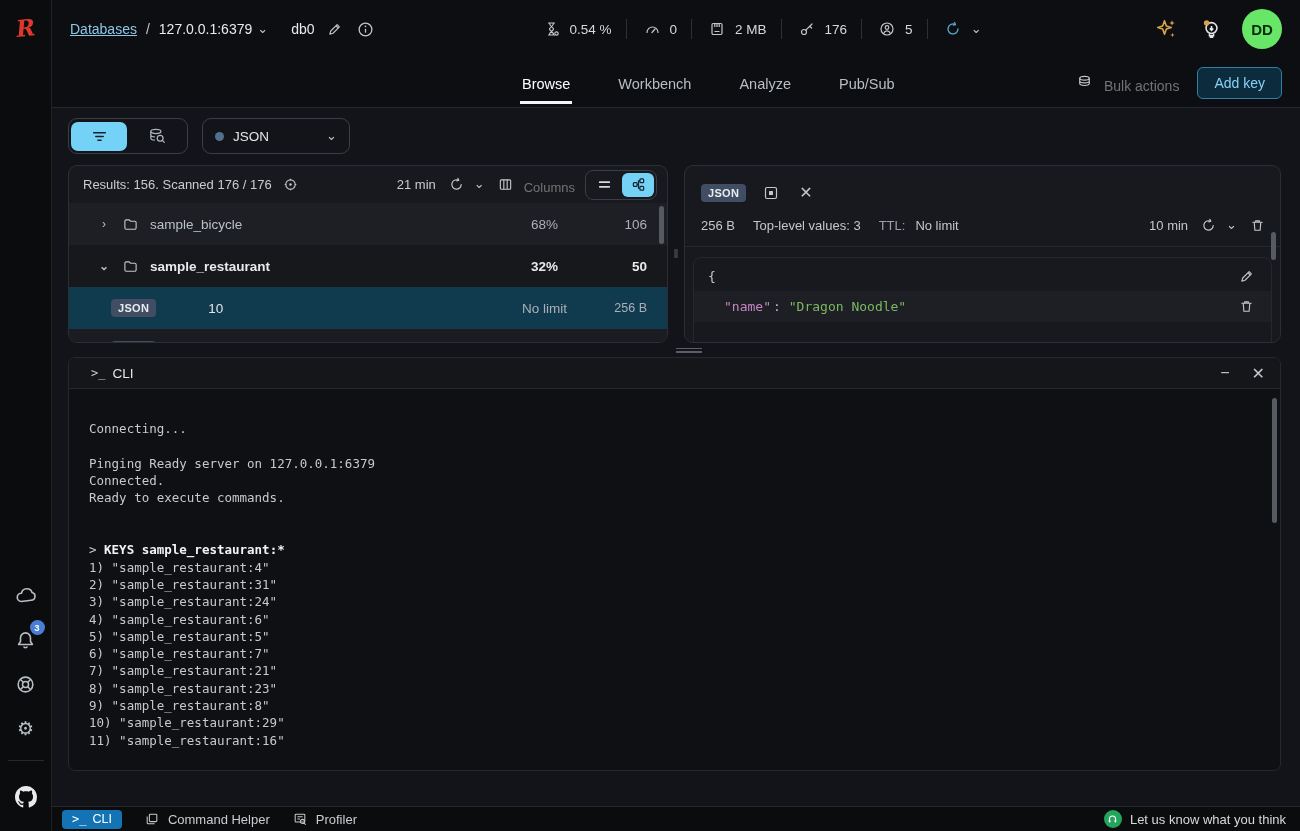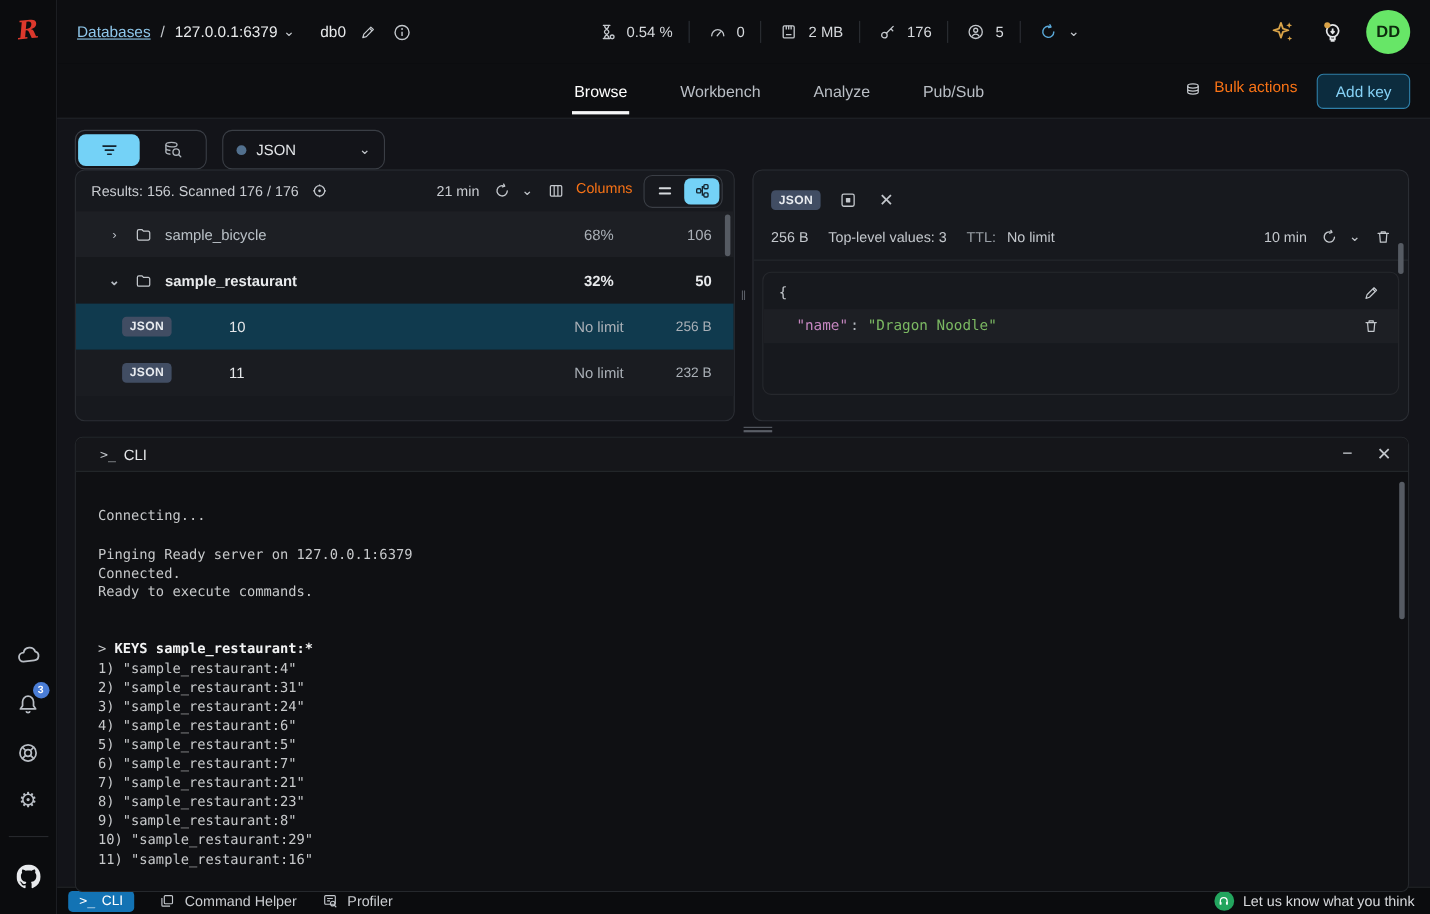--- a/index.html
+++ b/index.html
@@ -32,39 +32,39 @@
   .topbar-right { margin-left:auto; display:flex; align-items:center; gap:16px; }
   .gold { color:#d9a348; }
   .avatar { width:40px; height:40px; border-radius:50%; background:#67e667; color:#0d2b0d; font-weight:bold; font-size:15px; display:flex; align-items:center; justify-content:center; cursor:pointer; }
 
   .tabbar { height:50px; background:#0d0e11; border-bottom:1px solid #26282d; display:flex; align-items:center; padding:0 18px; flex-shrink:0; }
   .tabs { display:flex; gap:44px; margin-left:450px; }
   .tab { font-size:14.5px; color:#b9bec5; padding:14px 2px 12px; cursor:pointer; position:relative; }
   .tab.active { color:#fff; }
   .tab.active::after { content:""; position:absolute; left:0; right:0; bottom:0; height:3px; background:#f5f6f7; }
   .tabbar-right { margin-left:auto; display:flex; align-items:center; gap:18px; }
-  .bulk { display:flex; align-items:flex-start; gap:8px; font-size:14px; color:#f97316; cursor:pointer; }
+  .bulk { display:flex; align-items:flex-end; gap:8px; font-size:14px; color:#737373; cursor:pointer; }
   .add-key { background:#0c2c3e; border:1px solid #2f7fa8; color:#86d2f6; font-size:14px; padding:7px 16px; border-radius:6px; cursor:pointer; font-family:inherit; }
 
   .content { flex:1; background:#131419; padding:0 19px 0 16px; display:flex; flex-direction:column; min-height:0; }
 
   
   .filter-row { margin-top:10px; height:36px; display:flex; gap:14px; flex-shrink:0; }
   .filter-group { display:flex; align-items:center; border:1px solid #3a3e45; border-radius:9px; padding:2px; gap:2px; }
   .fbtn { width:56px; height:29px; border-radius:7px; display:flex; align-items:center; justify-content:center; cursor:pointer; color:#aeb4bb; }
   .fbtn.active { background:#74d2f7; color:#14242e; }
   .type-select { width:148px; display:flex; align-items:center; border:1px solid #3a3e45; border-radius:9px; padding:0 12px; gap:9px; cursor:pointer; font-size:13.5px; color:#e4e6e9; }
   .type-dot { width:9px; height:9px; border-radius:50%; background:#52708e; }
   .type-select .chev { margin-left:auto; }
   .search-box { flex:1; display:flex; align-items:center; border:1px solid #3a3e45; border-radius:9px; padding:0 12px; gap:14px; }
   .search-box input { flex:1; background:transparent; border:none; outline:none; color:#d6d9dd; font-size:14px; font-family:inherit; }
   .search-box input::placeholder { color:#7d838b; }
 
   
-  .panels { height:229px; display:flex; flex-shrink:0; }
+  .panels { margin-top:11px; height:178px; display:flex; flex-shrink:0; }
   .keys-panel { width:600px; background:#17191e; border:1px solid #2b2e34; border-radius:9px; overflow:hidden; position:relative; flex-shrink:0; }
   .kp-head { height:37px; display:flex; align-items:center; padding:0 10px 0 14px; font-size:13px; color:#c9ccd1; gap:8px; }
   .kp-right { margin-left:auto; display:flex; align-items:center; gap:10px; }
   .view-toggle { display:flex; border:1px solid #3a3e45; border-radius:8px; padding:2px; gap:2px; }
   .vbtn { width:32px; height:24px; border-radius:6px; display:flex; align-items:center; justify-content:center; color:#d6d9dd; cursor:pointer; }
   .vbtn.active { background:#74d2f7; color:#14242e; }
   .krow { height:42px; display:flex; align-items:center; font-size:13.5px; cursor:pointer; }
   .krow.shade-a { background:#1d1f24; }
   .krow.shade-b { background:#16181c; }
   .krow.shade-c { background:#1a1c21; }

